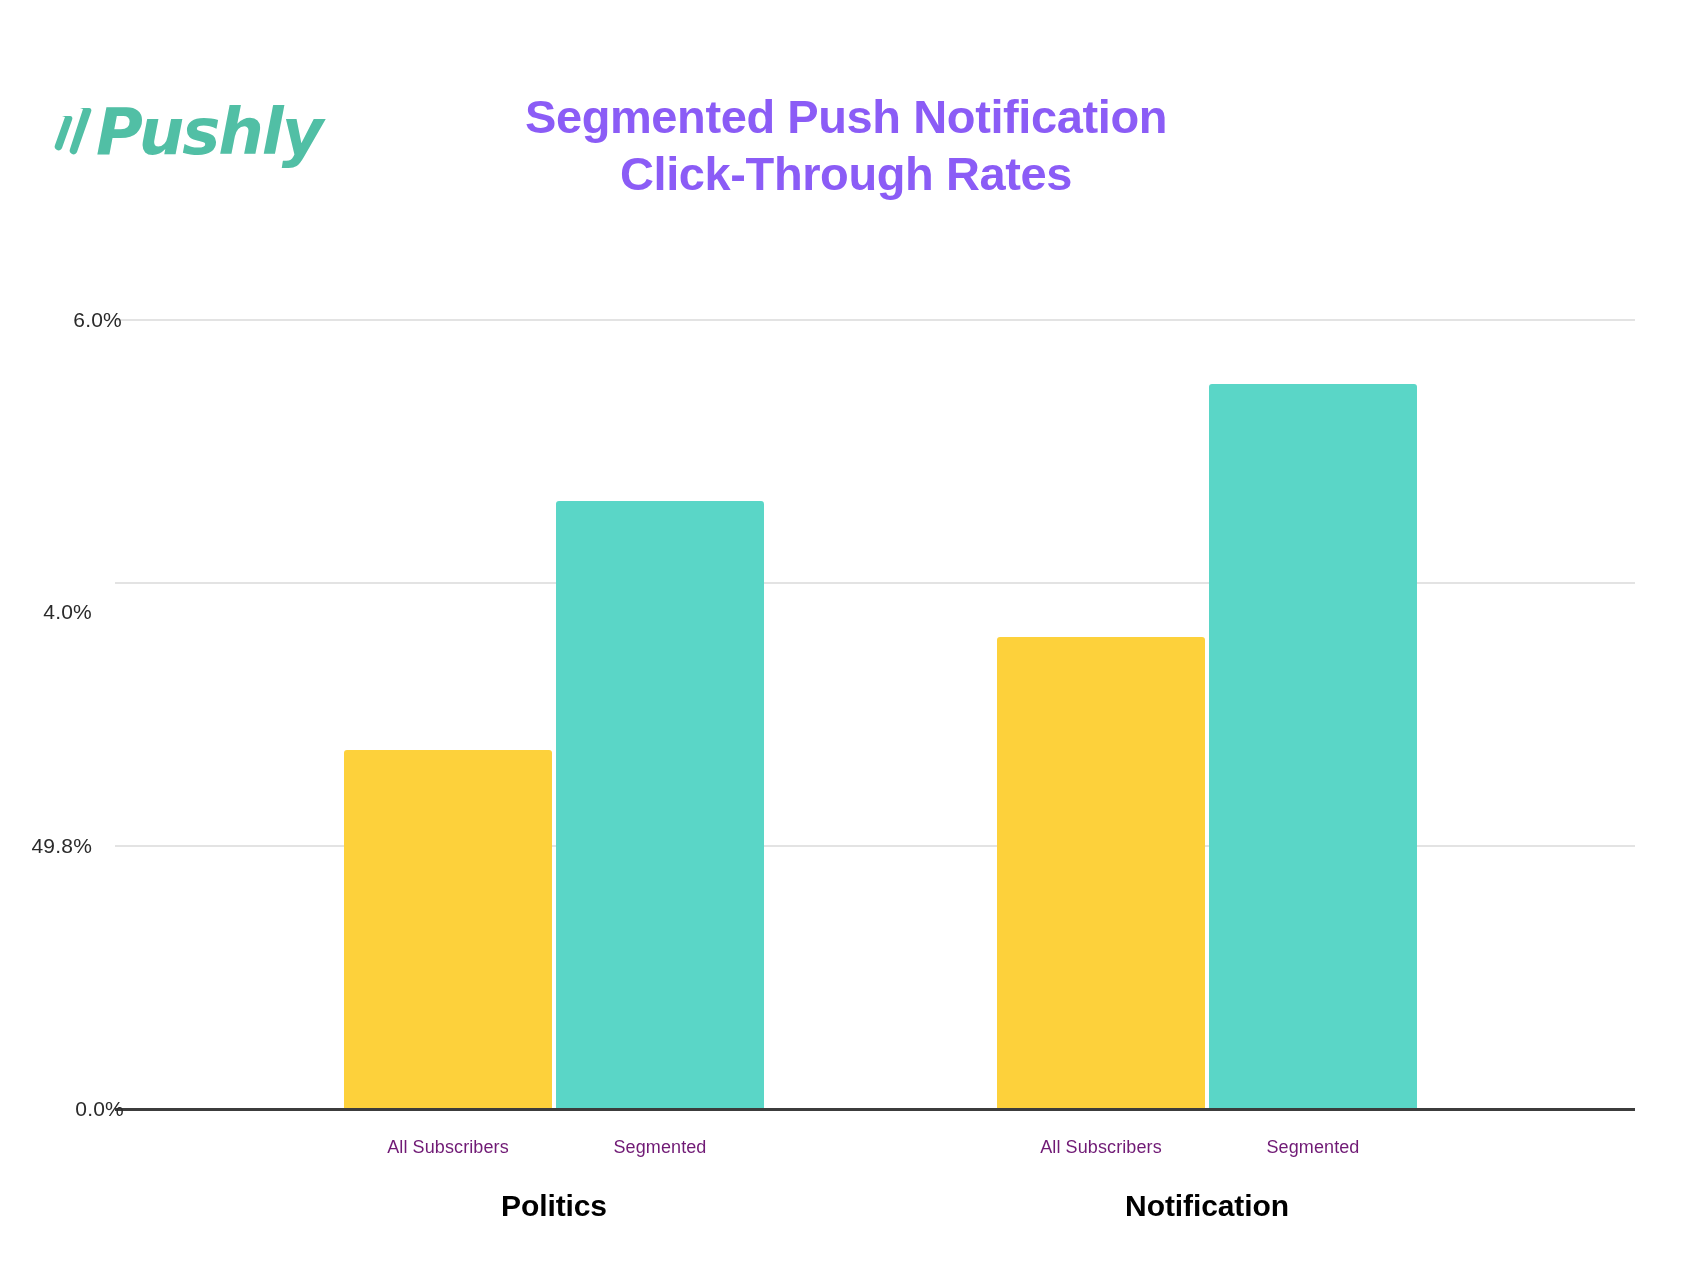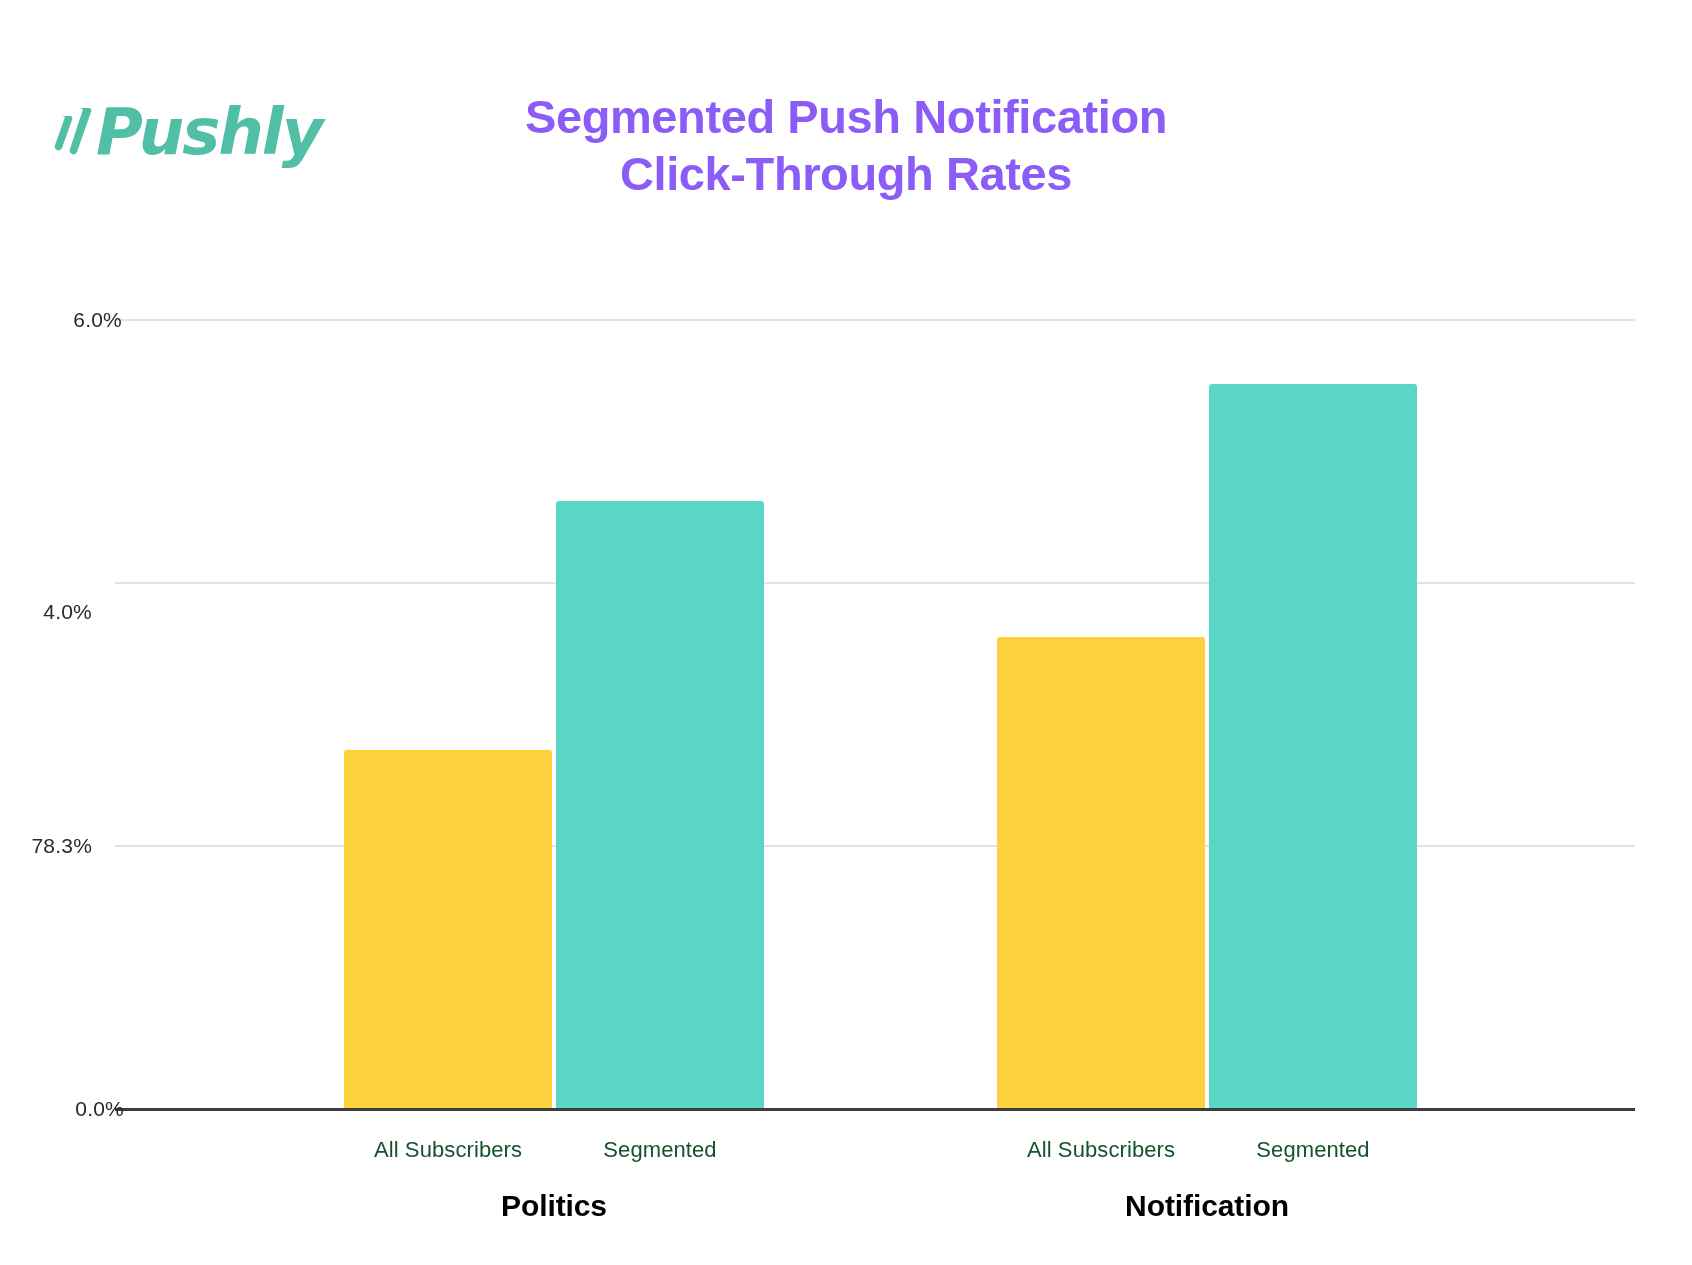--- a/index.html
+++ b/index.html
@@ -84,22 +84,22 @@
   
   .bar {
     position: absolute;
     border-radius: 3px 3px 0 0;
   }
 
   
   .xtick {
     position: absolute;
     text-align: center;
-    font-size: 22px;
-    color: #14532d;
+    font-size: 18px;
+    color: #701a75;
     letter-spacing: 0.1px;
   }
 
   .grouplabel {
     position: absolute;
     text-align: center;
     font-size: 30px;
     font-weight: bold;
     color: #000000;
     letter-spacing: -0.1px;
@@ -128,21 +128,21 @@
 
 <div id="plot">
 
   <div class="gridline" style="top:319px;"></div>
   <div class="gridline" style="top:582px;"></div>
   <div class="gridline" style="top:845px;"></div>
   <div class="axis-line" style="top:1108px;"></div>
 
   <div class="ytick" style="top:308px;margin-left:30px;">6.0%</div>
   <div class="ytick" style="top:556px;margin-top:44px;">4.0%</div>
-  <div class="ytick" style="top:834px;">78.3%</div>
+  <div class="ytick" style="top:834px;">49.8%</div>
   <div class="ytick" style="top:1097px;margin-left:32px;">0.0%</div>
 
   <div class="bar" style="left:344px; width:208px; background:#FDD13B; top:750px; height:358px;"></div>
 
   <div class="bar" style="left:556px; width:208px; background:#5AD6C7; top:501px; height:607px;"></div>
 
   <div class="bar" style="left:997px; width:208px; background:#FDD13B; top:637px; height:471px;"></div>
 
   <div class="bar" style="left:1209px; width:208px; background:#5AD6C7; top:384px; height:724px;"></div>
 

